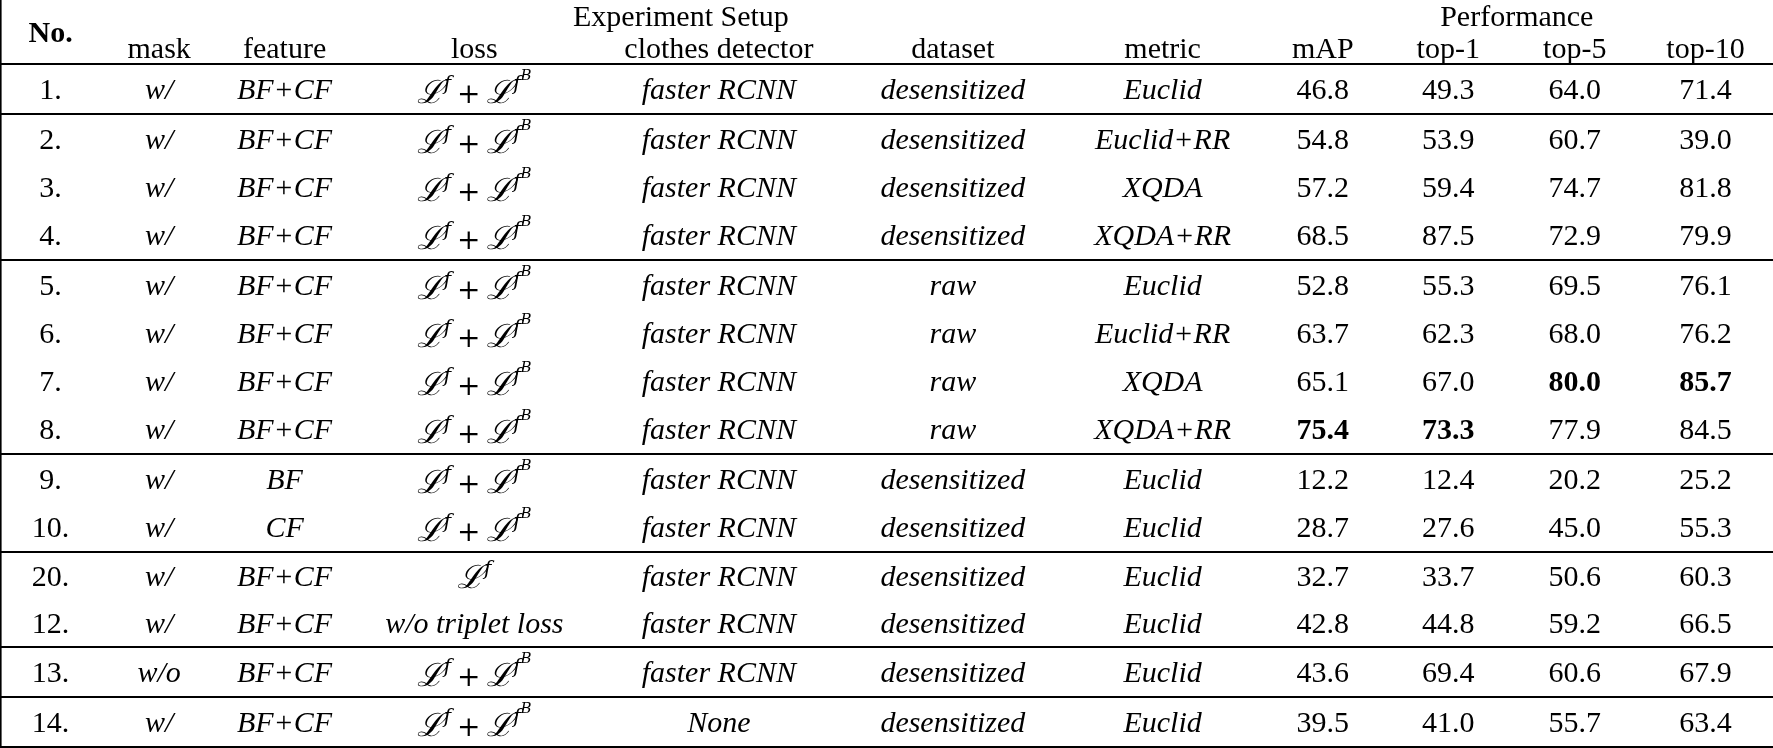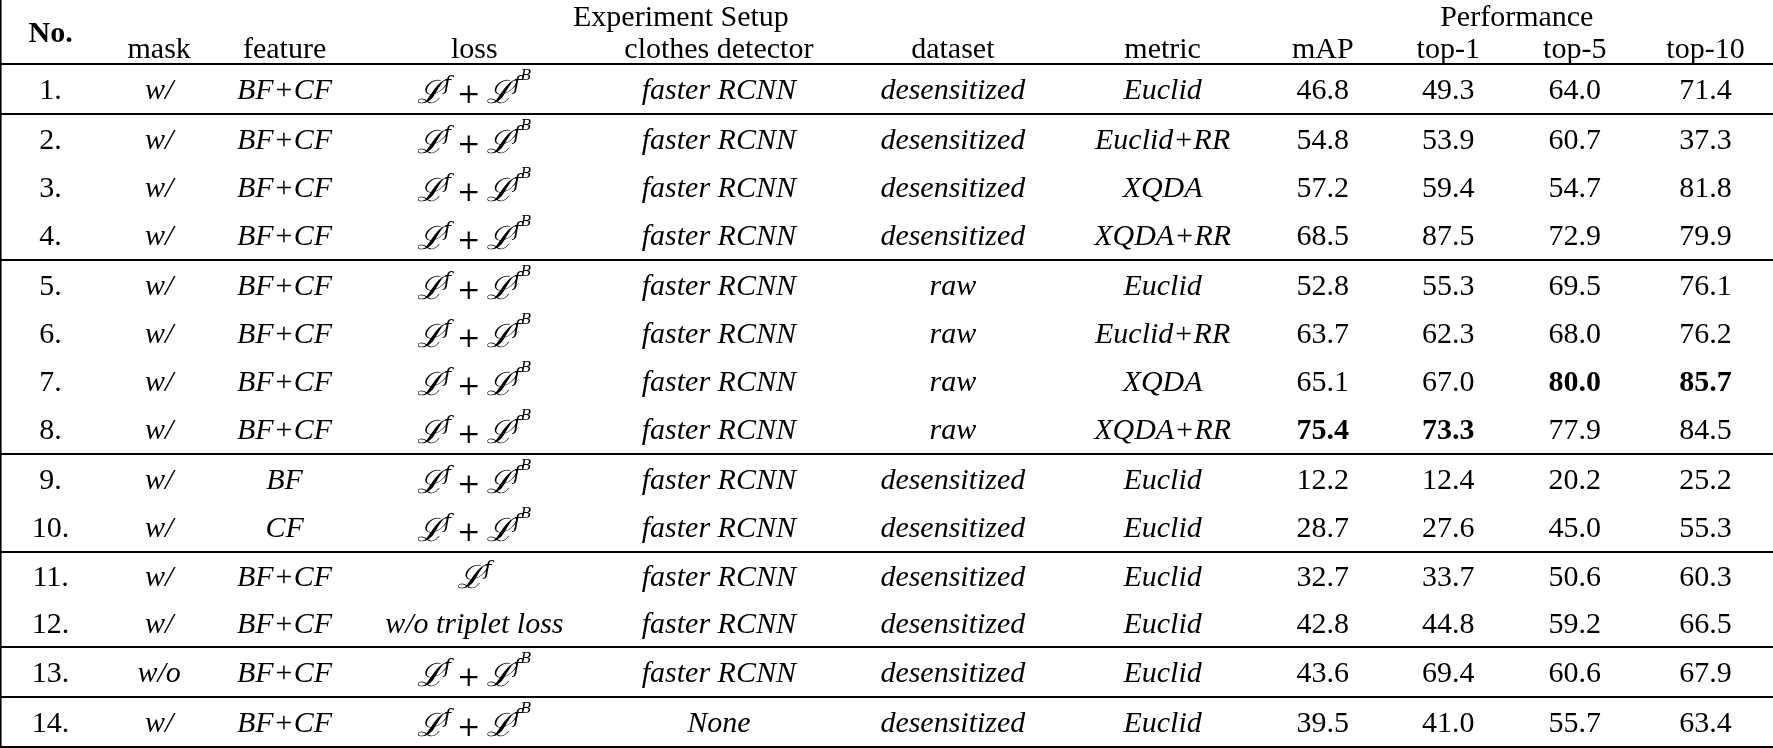--- a/index.html
+++ b/index.html
@@ -182,33 +182,33 @@
           <td class="num dbl-right">2.</td>
           <td class="it dblwrap bl">w/</td>
           <td class="it bl">BF+CF</td>
           <td class="bl"><span class="mathcell"><span class="scriptL">ℒ</span><span class="sup1">f</span><span class="plus">+</span><span class="scriptL">ℒ</span><span class="sup1">f<span class="sup2">B</span></span></span></td>
           <td class="it bl">faster RCNN</td>
           <td class="it bl">desensitized</td>
           <td class="it bl br">Euclid+RR</td>
           <td class="num">54.8</td>
           <td class="num bl">53.9</td>
           <td class="num bl">60.7</td>
-          <td class="num bl">37.3</td>
+          <td class="num bl">39.0</td>
         </tr>
         <tr class="data">
           <td class="num dbl-right">3.</td>
           <td class="it dblwrap bl">w/</td>
           <td class="it bl">BF+CF</td>
           <td class="bl"><span class="mathcell"><span class="scriptL">ℒ</span><span class="sup1">f</span><span class="plus">+</span><span class="scriptL">ℒ</span><span class="sup1">f<span class="sup2">B</span></span></span></td>
           <td class="it bl">faster RCNN</td>
           <td class="it bl">desensitized</td>
           <td class="it bl br">XQDA</td>
           <td class="num">57.2</td>
           <td class="num bl">59.4</td>
-          <td class="num bl">54.7</td>
+          <td class="num bl">74.7</td>
           <td class="num bl">81.8</td>
         </tr>
         <tr class="data">
           <td class="num dbl-right">4.</td>
           <td class="it dblwrap bl">w/</td>
           <td class="it bl">BF+CF</td>
           <td class="bl"><span class="mathcell"><span class="scriptL">ℒ</span><span class="sup1">f</span><span class="plus">+</span><span class="scriptL">ℒ</span><span class="sup1">f<span class="sup2">B</span></span></span></td>
           <td class="it bl">faster RCNN</td>
           <td class="it bl">desensitized</td>
           <td class="it bl br">XQDA+RR</td>
@@ -289,21 +289,21 @@
           <td class="bl"><span class="mathcell"><span class="scriptL">ℒ</span><span class="sup1">f</span><span class="plus">+</span><span class="scriptL">ℒ</span><span class="sup1">f<span class="sup2">B</span></span></span></td>
           <td class="it bl">faster RCNN</td>
           <td class="it bl">desensitized</td>
           <td class="it bl br">Euclid</td>
           <td class="num">28.7</td>
           <td class="num bl">27.6</td>
           <td class="num bl">45.0</td>
           <td class="num bl">55.3</td>
         </tr>
         <tr class="data grp-start">
-          <td class="num dbl-right">11.</td>
+          <td class="num dbl-right">20.</td>
           <td class="it dblwrap bl">w/</td>
           <td class="it bl">BF+CF</td>
           <td class="bl"><span class="mathcell"><span class="scriptL">ℒ</span><span class="sup1">f</span></span></td>
           <td class="it bl">faster RCNN</td>
           <td class="it bl">desensitized</td>
           <td class="it bl br">Euclid</td>
           <td class="num">32.7</td>
           <td class="num bl">33.7</td>
           <td class="num bl">50.6</td>
           <td class="num bl">60.3</td>

